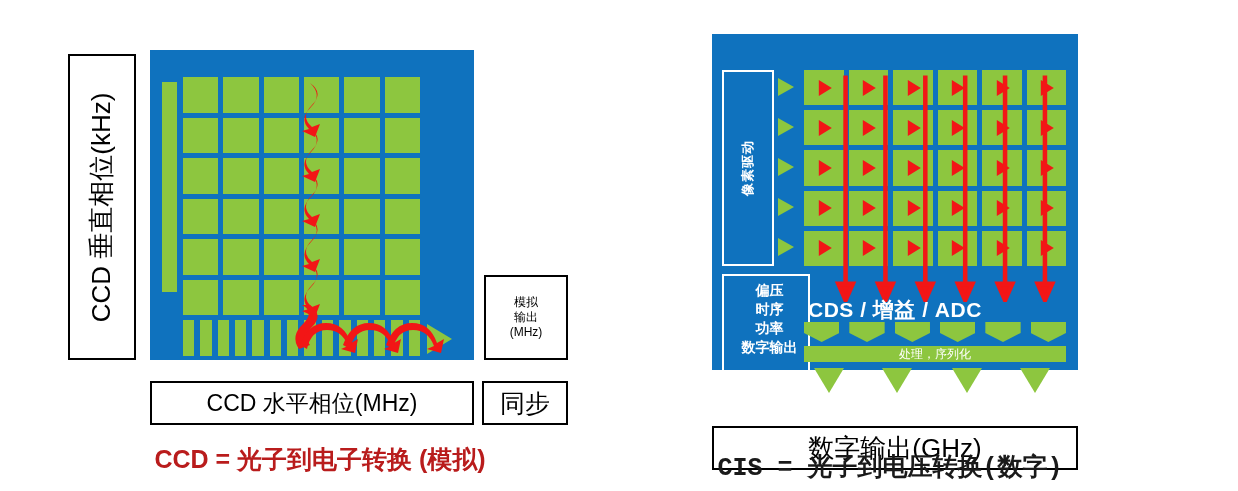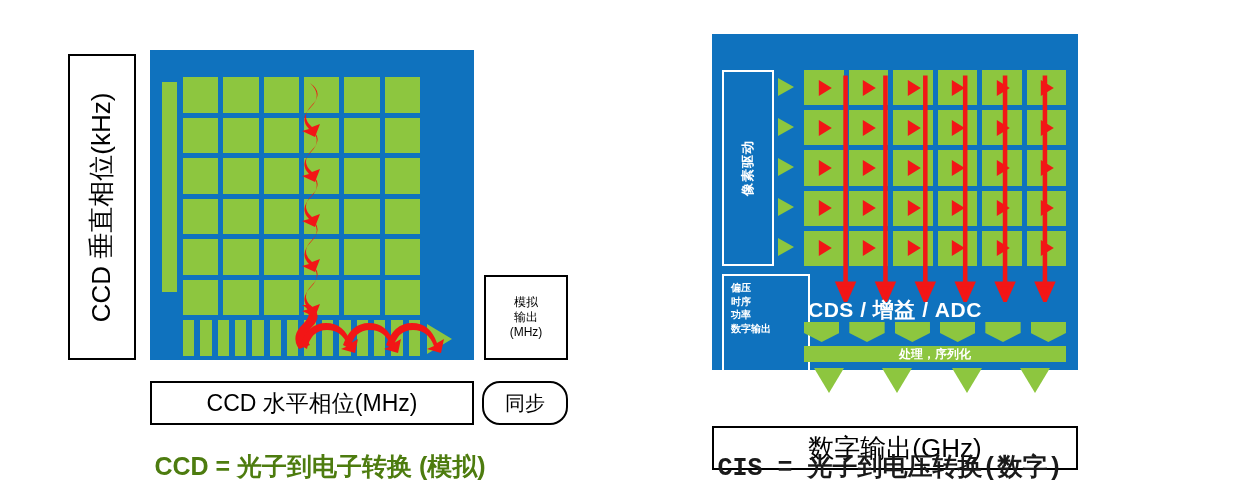--- a/index.html
+++ b/index.html
@@ -119,33 +119,32 @@
   }
 
   #ccd-horiz-label {
     left: 150px; top: 381px;
     width: 324px; height: 44px;
     font-size: 23px;
   }
   #ccd-sync {
     left: 482px; top: 381px;
     width: 86px; height: 44px;
-    font-size: 20px;
-    border-radius: 18px;
+    font-size: 25px;
   }
   #ccd-caption {
     position: absolute;
     left: 60px; top: 443px;
     width: 520px; height: 40px;
     display: flex;
-    align-items: flex-end;
+    align-items: flex-start;
     justify-content: center;
     font-size: 25px;
     font-weight: bold;
-    color: #4d7c0f;
+    color: #b91c1c;
   }
 
   
   #cis-panel {
     left: 712px; top: 34px;
     width: 366px; height: 336px;
   }
 
   #cis-driver-box {
     position: absolute;
@@ -180,24 +179,24 @@
   }
 
   #cis-control-box {
     position: absolute;
     left: 10px; top: 240px;
     width: 88px; height: 104px;
     border: 2px solid #ffffff;
     box-sizing: border-box;
     padding: 5px 0 0 7px;
     color: #ffffff;
-    font-size: 10px;
+    font-size: 14px;
     font-weight: bold;
     line-height: 1.35;
-    text-align: left;
+    text-align: center;
   }
 
   #cis-grid {
     position: absolute;
     left: 92px; top: 36px;
     width: 262px; height: 196px;
     display: grid;
     grid-template-columns: repeat(6, 1fr);
     grid-template-rows: repeat(5, 1fr);
     gap: 5px;
@@ -252,21 +251,21 @@
   #cis-proc-bar {
     position: absolute;
     left: 92px; top: 312px;
     width: 262px; height: 16px;
     background: #8DC63F;
     display: flex;
     align-items: center;
     justify-content: center;
     color: #ffffff;
     font-size: 12px;
-    font-weight: bold;
+    font-weight: normal;
   }
 
   #cis-out-arrows {
     position: absolute;
     left: 92px; top: 334px;
     width: 262px; height: 26px;
   }
   #cis-out-arrows .dtri {
     position: absolute;
     top: 0;

